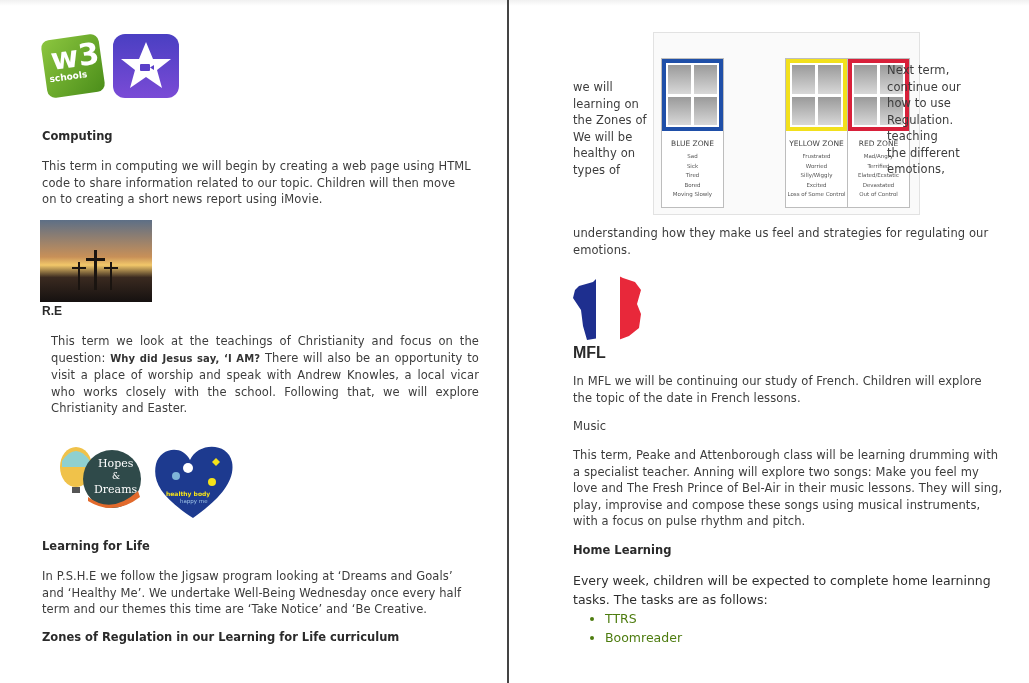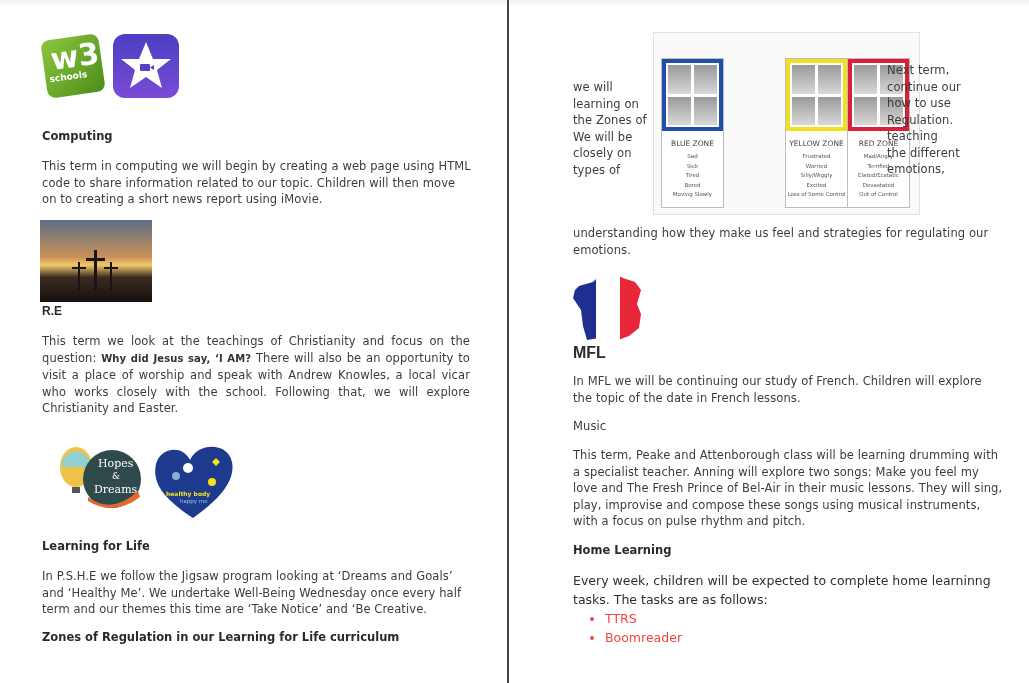--- a/index.html
+++ b/index.html
@@ -7,21 +7,21 @@
     width:1029px; height:683px; position:relative; overflow:hidden;
     background:#ffffff; color:#3a3a3a;
     font-family:"DejaVu Sans", sans-serif;
   }
   .topshade { position:absolute; left:0; top:0; width:1029px; height:6px;
     background:linear-gradient(#f0f0f0,#ffffff); }
   .divider { position:absolute; left:507px; top:0; width:2px; height:683px; background:#444; }
   .abs { position:absolute; }
   .body-text { font-size:11.5px; line-height:16.5px; color:#3c3c3c; letter-spacing:0.1px; }
   .heading { font-size:11.5px; font-weight:bold; color:#2a2a2a; }
-  .justify { text-align:justify; }
+  .justify { text-align:justify;margin-left:9px; }
   .small-inline { font-size:10px; font-weight:bold; color:#333; }
 
   
   .w3 { left:44px; top:37px; width:58px; height:58px; border-radius:8px;
     background:linear-gradient(135deg,#8cc63f,#4b8e1a); transform:rotate(-8deg);
     color:#fff; font-weight:bold; }
   .w3 .big { position:absolute; left:8px; top:2px; font-size:30px; }
   .w3 .sm { position:absolute; left:4px; top:34px; font-size:9px; }
   .imovie { left:113px; top:34px; width:66px; height:64px; border-radius:12px;
     background:linear-gradient(#4a3fc2,#7a4bd6); display:flex; align-items:center; justify-content:center; }
@@ -35,21 +35,21 @@
   .zones-title { position:absolute; top:4px; left:0; width:100%; text-align:center; font-size:14px; color:#333; }
   .zones-title b { font-size:17px; }
   .zone-col { position:absolute; top:25px; width:61px; height:148px; border:1px solid #bdbdbd; background:#fff; }
   .zone-photos { position:absolute; left:0; top:0; width:100%; height:72px; box-sizing:border-box; border:4px solid; display:grid; grid-template-columns:1fr 1fr; grid-template-rows:1fr 1fr; gap:3px; padding:2px; }
   .zone-photos div { background:linear-gradient(#9a9a9a,#d8d8d8); }
   .zone-name { position:absolute; top:80px; width:100%; text-align:center; font-size:7.5px; color:#444; }
   .zone-feelings { position:absolute; top:93px; width:100%; text-align:center; font-size:5.5px; line-height:9.5px; color:#555; }
 
   .france { left:571px; top:270px; width:74px; height:74px; }
   ul.tasks { margin:0; padding-left:32px; }
-  ul.tasks li { font-size:12.5px; line-height:19px; color:#ef4444; }
+  ul.tasks li { font-size:12.5px; line-height:19px; color:#4d7c0f; }
 </style>
 </head>
 <body>
 
 <div class="topshade"></div>
 <div class="divider"></div>
 
 <div class="abs w3">
   <span class="big">w3</span>
   <span class="sm">schools</span>
@@ -102,21 +102,21 @@
 
 <div class="abs heading" style="left:42px;top:539px;">Learning for Life</div>
 <div class="abs body-text" style="left:42px;top:568px;width:430px;">In P.S.H.E we follow the Jigsaw program looking at ‘Dreams and Goals’ and ‘Healthy Me’. We undertake Well-Being Wednesday once every half term and our themes this time are ‘Take Notice’ and ‘Be Creative.</div>
 <div class="abs heading" style="left:42px;top:630px;">Zones of Regulation in our Learning for Life curriculum</div>
 
 <div class="abs body-text" style="left:573px;top:79px;width:78px;">
   <div>we will</div>
   <div>learning on</div>
   <div>the Zones of</div>
   <div>We will be</div>
-  <div>closely on</div>
+  <div>healthy on</div>
   <div>types of</div>
 </div>
 
 <div class="abs zones">
   <div class="zone-col" style="left:7px;">
     <div class="zone-photos" style="border-color:#1f4fa8">
         <div></div>
         <div></div>
         <div></div>
         <div></div>

